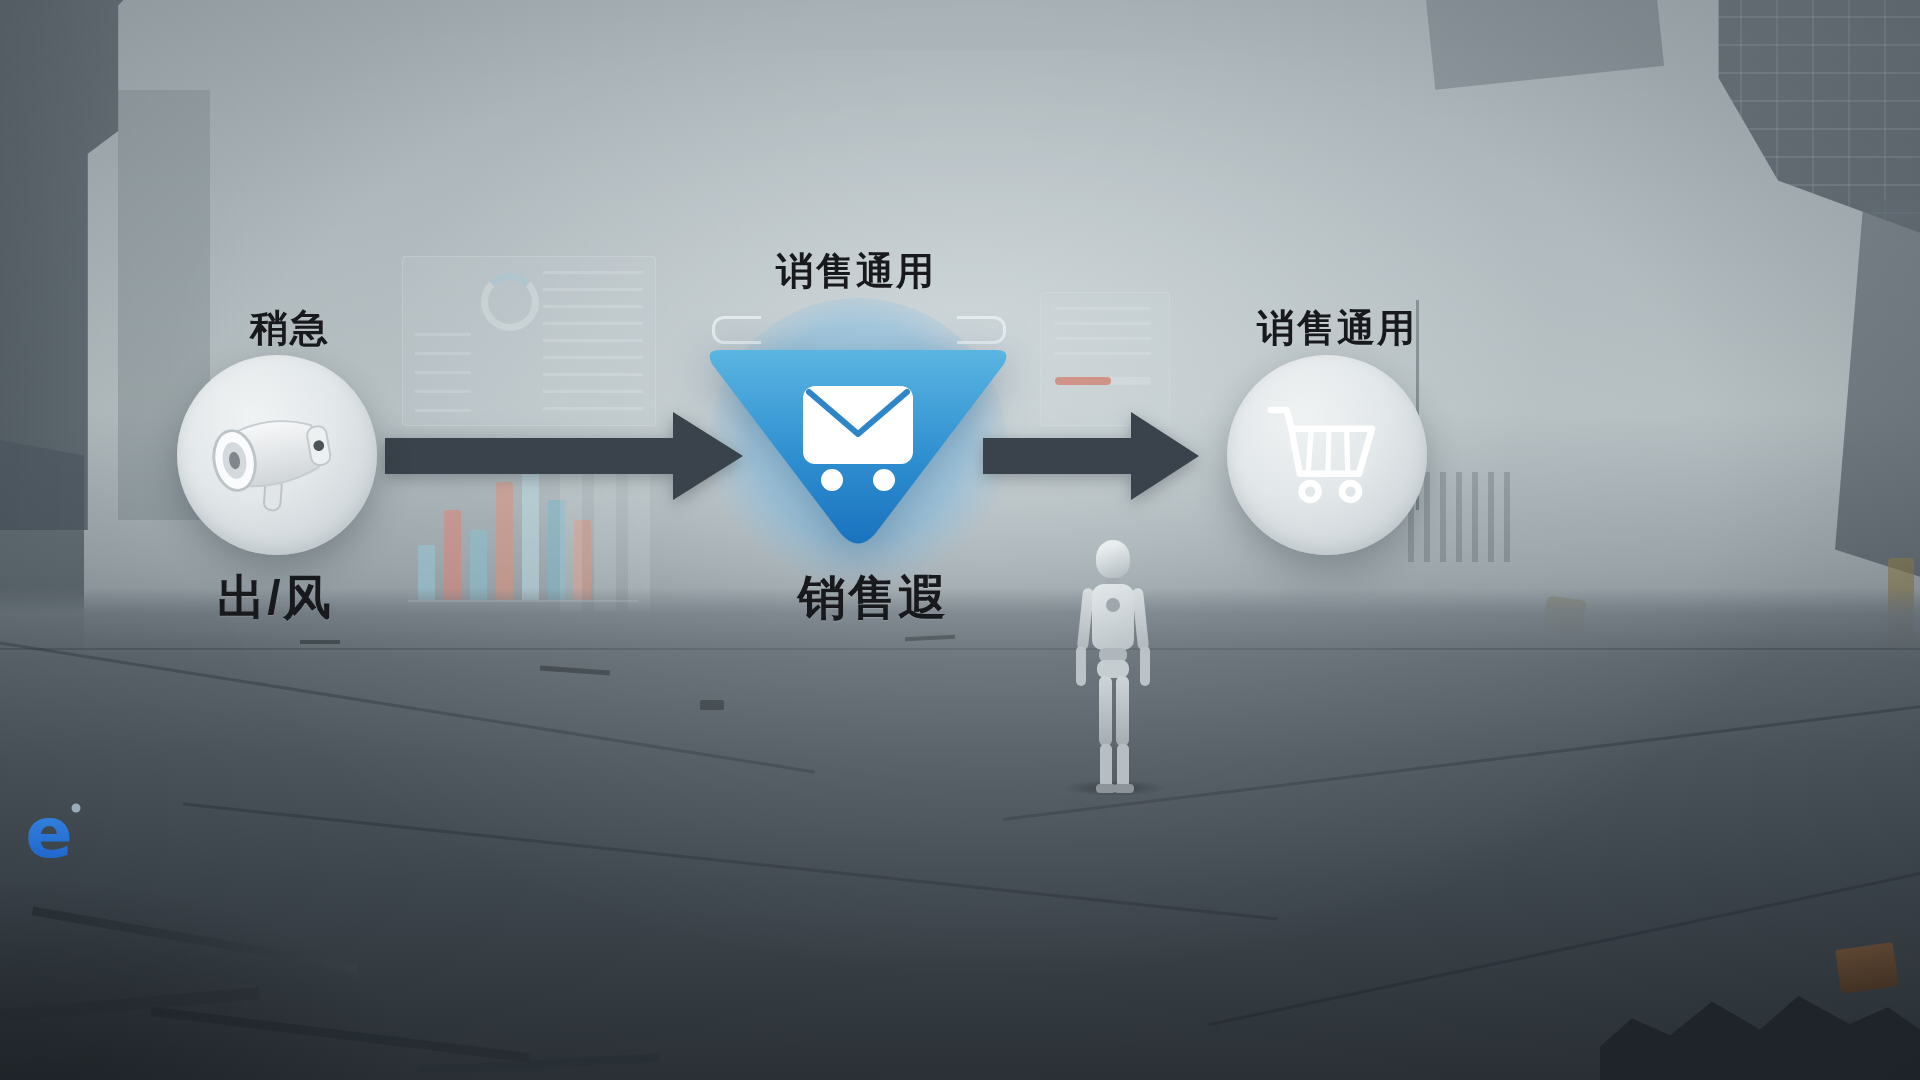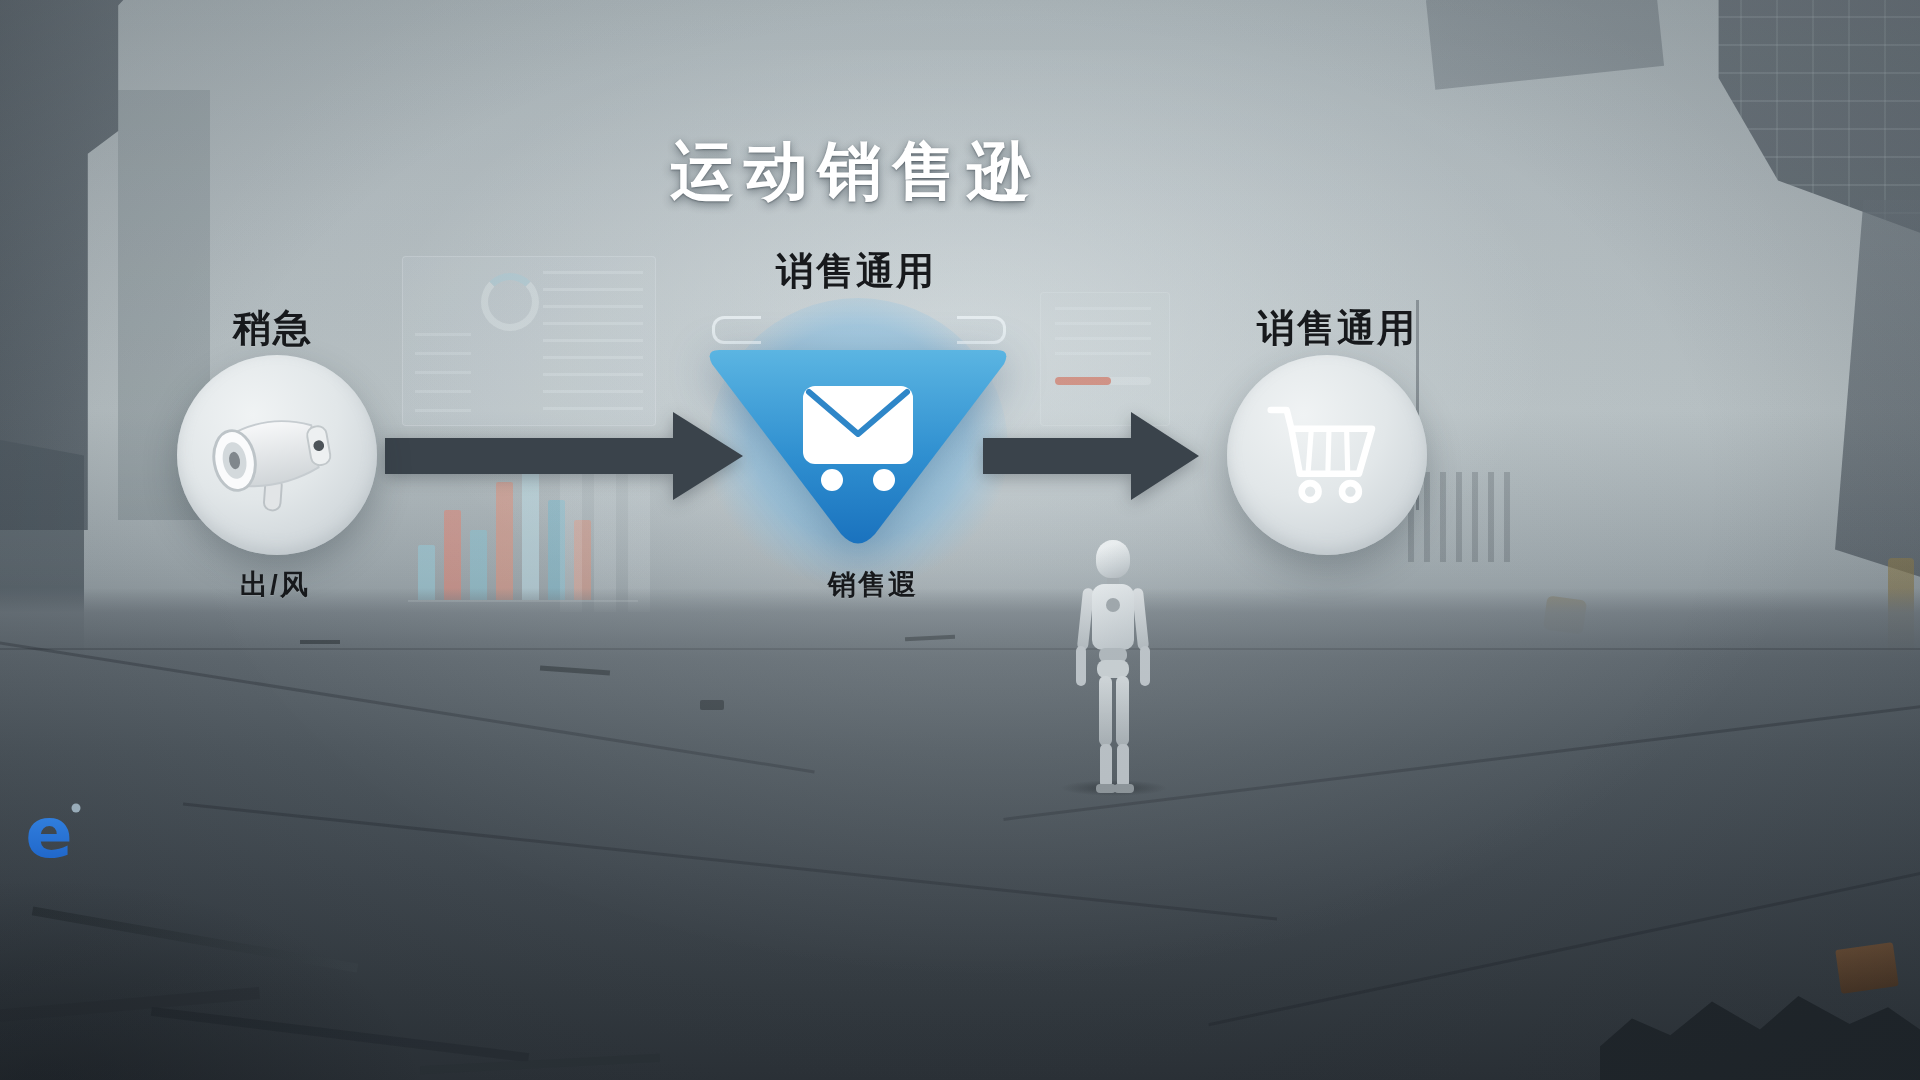--- a/index.html
+++ b/index.html
@@ -98,21 +98,21 @@
                radial-gradient(ellipse at 52% 38%,rgba(215,224,227,.26),transparent 60%);}
   .vignette{inset:0;pointer-events:none;
     background:radial-gradient(ellipse at 50% 45%,transparent 55%,rgba(20,26,32,.22) 100%);}
 
   
   .title{left:855px;top:128px;transform:translateX(-50%);white-space:nowrap;
     font-size:64px;font-weight:800;letter-spacing:10px;color:#ffffff;
     text-shadow:0 3px 10px rgba(20,30,40,.45),0 1px 2px rgba(20,30,40,.4);}
   .label{transform:translateX(-50%);white-space:nowrap;font-weight:700;color:#17191c;
     font-size:38px;letter-spacing:2px;text-shadow:0 1px 0 rgba(255,255,255,.12);}
-  .label.big{font-size:28px;}
+  .label.big{font-size:48px;}
 
   .badge{width:200px;height:200px;border-radius:50%;display:flex;align-items:center;justify-content:center;
     background:radial-gradient(circle at 38% 30%,#f0f3f4 0%,#e2e7e9 45%,#cdd4d8 80%,#c2c9cd 100%);
     box-shadow:0 14px 34px rgba(30,40,48,.28), inset 0 -6px 14px rgba(160,170,176,.35);}
 
   .glow{left:708px;top:298px;width:300px;height:300px;border-radius:50%;
     background:radial-gradient(circle at 50% 45%,rgba(158,212,240,.9) 0%,rgba(128,190,230,.5) 48%,rgba(128,190,230,0) 70%);}
   .funnel-svg{left:699px;top:342px;filter:drop-shadow(0 10px 22px rgba(20,60,100,.35));}
   .bracket{width:46px;height:22px;border:3px solid rgba(238,244,247,.75);}
   .bracket-l{left:712px;top:316px;border-right:none;border-radius:12px 0 0 12px;}
@@ -258,22 +258,21 @@
     <svg width="132" height="120" viewBox="0 0 140 128">
       <g stroke="#ffffff" fill="none" stroke-linecap="round" stroke-linejoin="round">
         <path d="M10 16 L27 16 L32 36 M32 36 L118 36 L104 84 L41 84 Z" stroke-width="7"></path>
         <path d="M53 40 L50 80 M72 40 L71 80 M91 40 L92 80" stroke-width="5.5"></path>
         <circle cx="52" cy="103" r="9" stroke-width="7"></circle>
         <circle cx="95" cy="103" r="9" stroke-width="7"></circle>
       </g>
     </svg>
   </div>
 
-  <div class="abs title">运动销售逊</div>
-  <div class="abs label" style="left:273px;top:303px;text-align:right;">稍急</div>
+  <div class="abs label" style="left:290px;top:303px;text-align:right;">稍急</div>
   <div class="abs label big" style="left:275px;top:566px;">出/风</div>
   <div class="abs label" style="left:856px;top:246px;">诮售通用</div>
   <div class="abs label big" style="left:849px;top:566px;margin-left:24px;">销售遐</div>
   <div class="abs label" style="left:1337px;top:303px;font-family:Liberation Mono, monospace;">诮售通用</div>
 
   <svg class="abs logo" width="74" height="74" viewBox="0 0 74 74">
     <defs>
       <linearGradient id="eg" x1="0" y1="0" x2="0" y2="1">
         <stop offset="0%" stop-color="#3b8ce8"></stop>
         <stop offset="100%" stop-color="#1a5fc4"></stop>

